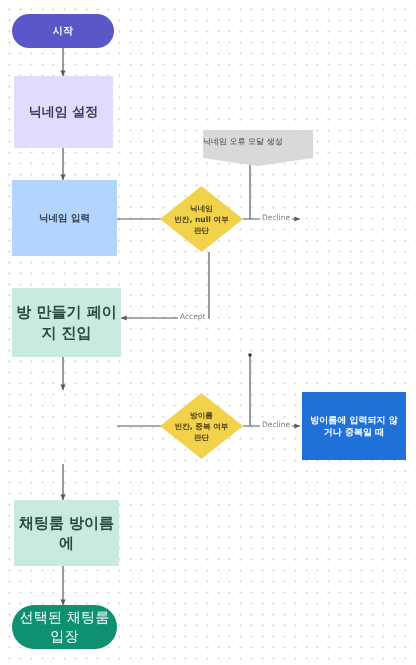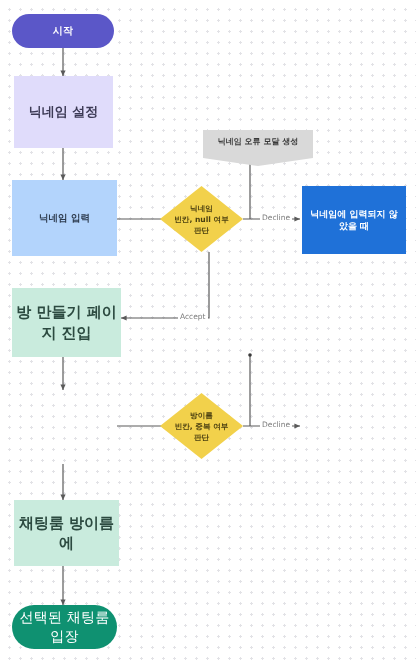--- a/index.html
+++ b/index.html
@@ -116,23 +116,23 @@
     position: absolute;
     inset: 0;
     background: #d9d9d9;
     clip-path: polygon(0% 0%, 100% 0%, 100% 78%, 50% 100%, 0% 78%);
   }
   .banner-label {
     position: absolute;
     left: 0;
     right: 0;
     top: 6px;
-    text-align: center;
+    text-align: left;
     font-size: 8px;
-    font-weight: 700;
+    font-weight: 400;
     color: #3a3a3a;
     z-index: 2;
   }
 
   
   .edge-layer {
     position: absolute;
     left: 0;
     top: 0;
     width: 416px;
@@ -214,37 +214,37 @@
     <div class="diamond-label">닉네임
 빈칸, null 여부
 판단</div>
   </div>
 
   <div class="banner-wrap" style="left:203px; top:130px; width:110px; height:36px;">
     <div class="banner-shape"></div>
     <div class="banner-label">닉네임 오류 모달 생성</div>
   </div>
 
-  <div class="node box-blue-strong" style="left:302px; top:186px; width:104px; height:68px;">
-    <span>닉네임에 입력되지 않았을 때</span>
-  </div>
 
   <div class="node box-mint" style="left:12px; top:288px; width:109px; height:69px;">
     <span>방 만들기 페이지 진입</span>
   </div>
 
 
   <div class="diamond-wrap" style="left:160px; top:393px; width:83px; height:66px;">
     <div class="diamond-shape"></div>
     <div class="diamond-label">방이름
 빈칸, 중복 여부
 판단</div>
   </div>
 
 
+  <div class="node box-blue-strong" style="left:302px; top:392px; width:104px; height:68px;">
+    <span>방이름에 입력되지 않거나 중복일 때</span>
+  </div>
 
   <div class="node box-mint" style="left:14px; top:500px; width:105px; height:66px;">
     <span>채팅룸 방이름에</span>
   </div>
 
   <div class="node pill-end" style="left:12px; top:605px; width:105px; height:44px;">
     <span>선택된 채팅룸 입장</span>
   </div>
 
 </div>

